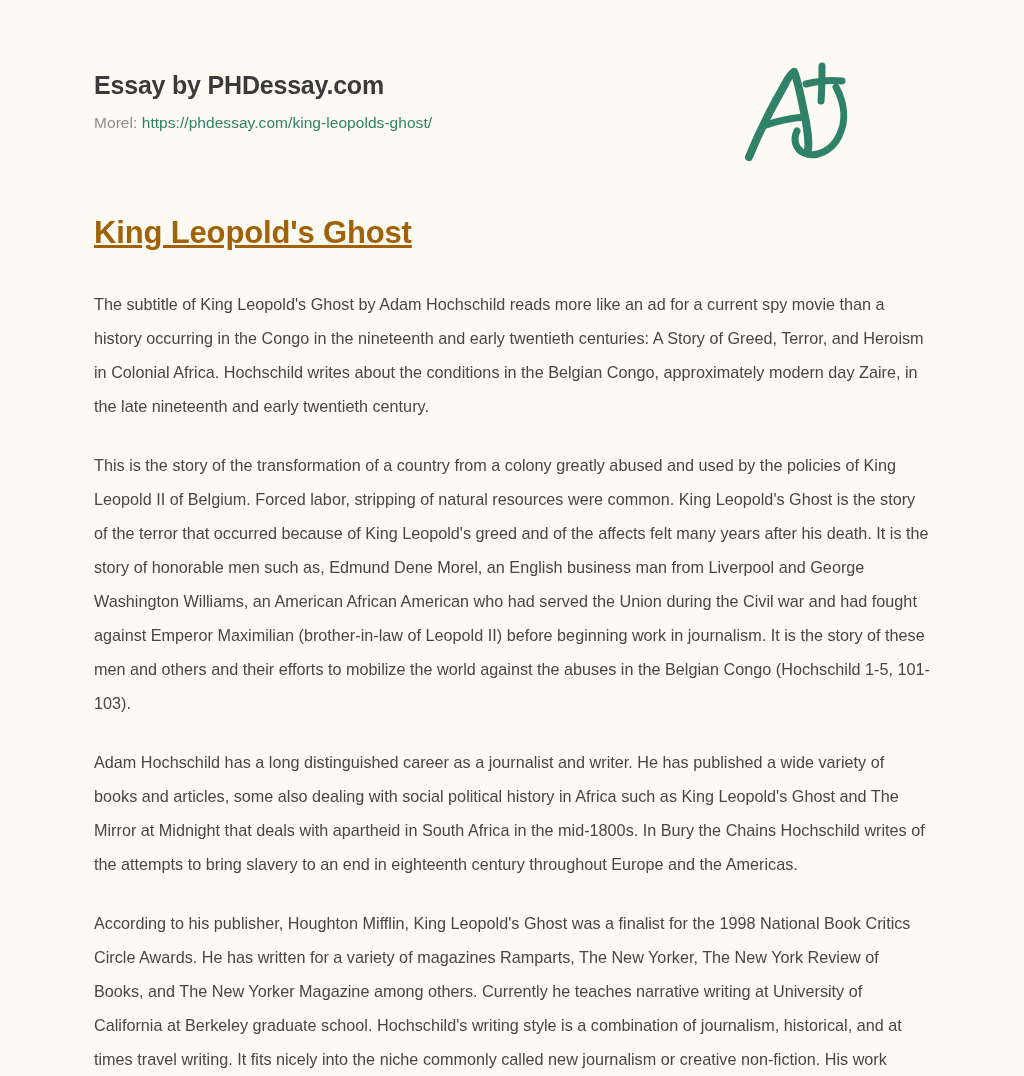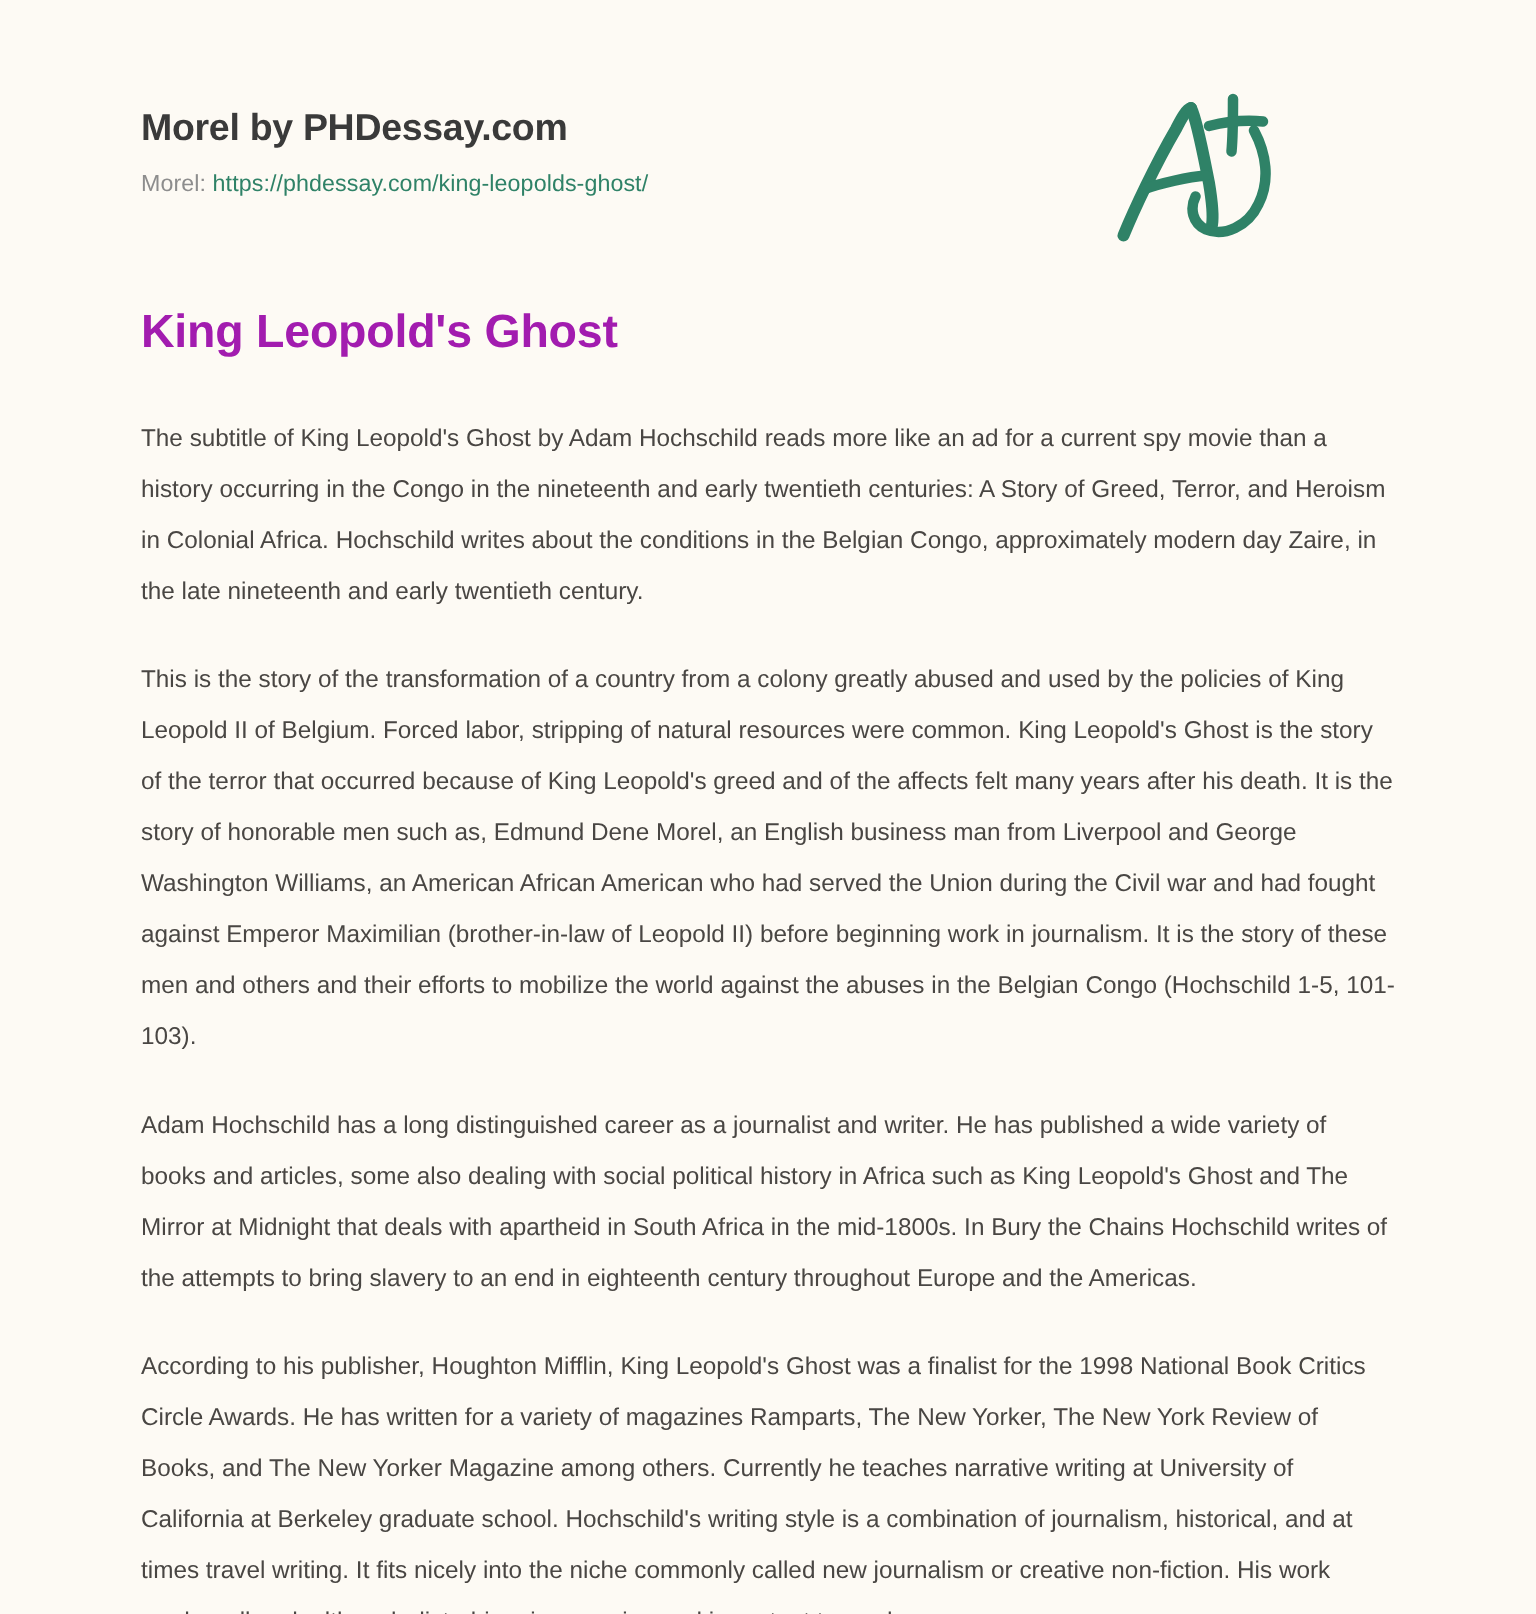--- a/index.html
+++ b/index.html
@@ -69,44 +69,45 @@
   .logo svg { display: block; width: 116px; height: 106px; }
 
   
   .article {
     padding-top: 92px;
   }
 
   .article-title {
     font-size: 31px;
     font-weight: bold;
-    color: #a21caf;
+    color: #a16207;
     letter-spacing: -0.15px;
-    margin: 0 0 36px 0;
+    margin: 12px 0 36px 0;
     line-height: 1.2;
+    text-decoration: underline;
   }
 
   .body-copy p {
     font-size: 16.2px;
     line-height: 34px;
     color: #494643;
     margin: 0 0 25px 0;
     text-align: left;
     letter-spacing: 0.01px;
     max-width: 845px;
   }
   .body-copy p:last-child { margin-bottom: 0; }
 </style>
 </head>
 <body>
 
 <div class="page">
 
   <div class="header">
-    <h1 class="brand-title">Morel by PHDessay.com</h1>
+    <h1 class="brand-title">Essay by PHDessay.com</h1>
 
     <div class="source-line">
       <span class="source-label">Morel:</span>
       <a class="source-url" href="#">https://phdessay.com/king-leopolds-ghost/</a>
     </div>
 
     <div class="logo">
       <svg viewBox="0 0 116 106" xmlns="http://www.w3.org/2000/svg" fill="none" stroke="#2f8267" stroke-linecap="round" stroke-linejoin="round">
 
         <path d="M9 97 C 16 80, 30 50, 44 26 C 48 18, 51 13, 54 12" stroke-width="8"></path>

